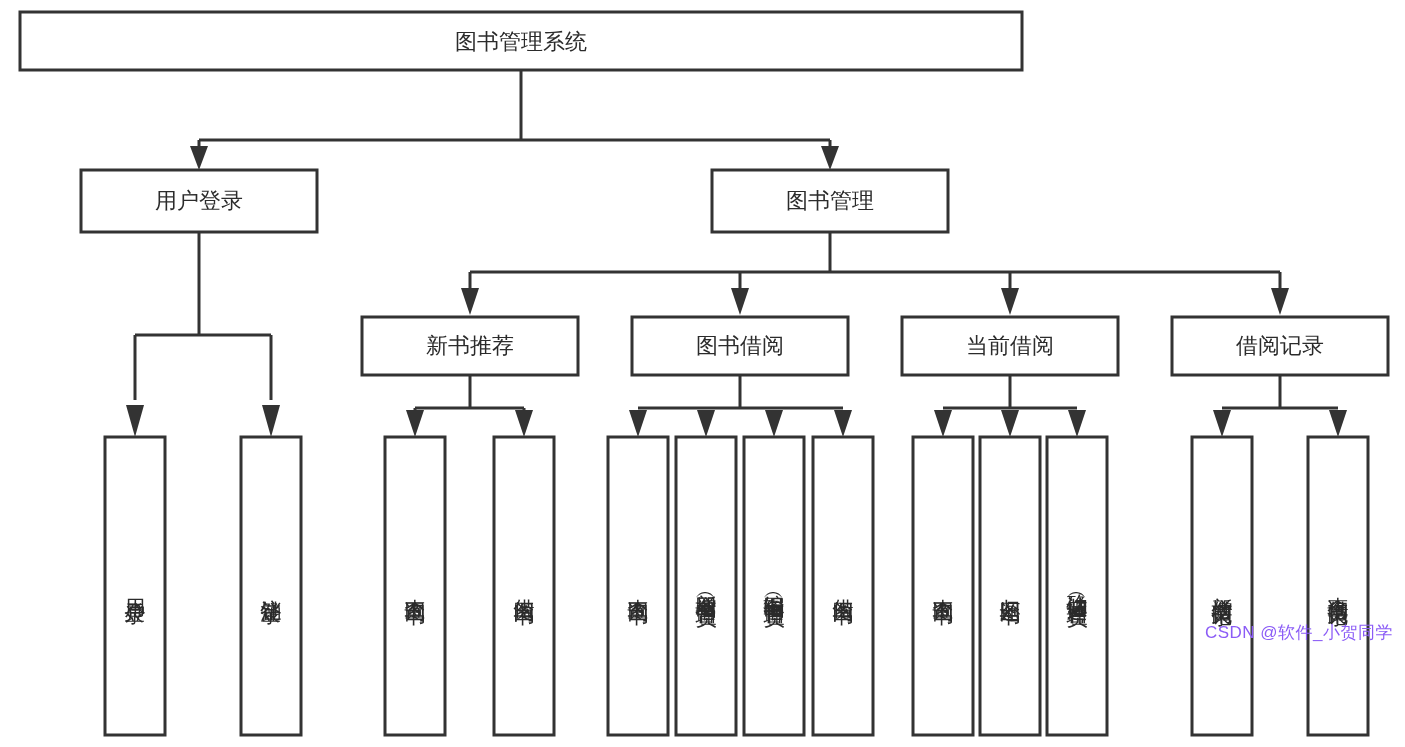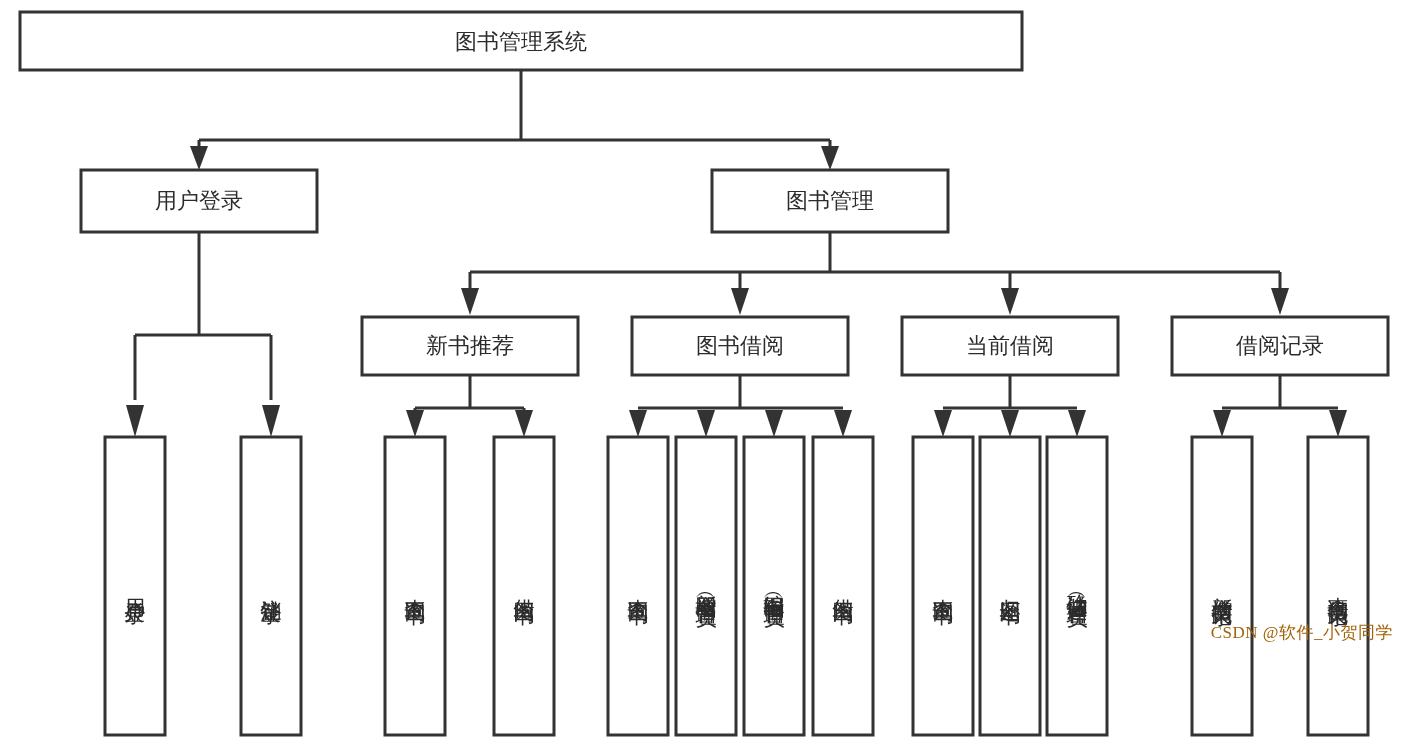--- a/index.html
+++ b/index.html
@@ -61,23 +61,23 @@
     display: flex;
     align-items: center;
     justify-content: center;
     pointer-events: none;
     white-space: nowrap;
   }
   .watermark {
     position: absolute;
     right: 12px;
     bottom: 6px;
-    font-family: Liberation Serif, serif;
+    font-family: Liberation Sans, sans-serif;
     font-size: 17px;
-    color: #a16207;
+    color: #8b5cf6;
     letter-spacing: 0.5px;
     user-select: none;
   }
 </style>
 </head>
 <body>
 
 <div id="diagram-root">
 
   <svg class="diagram-canvas" viewBox="0 0 1405 747">

